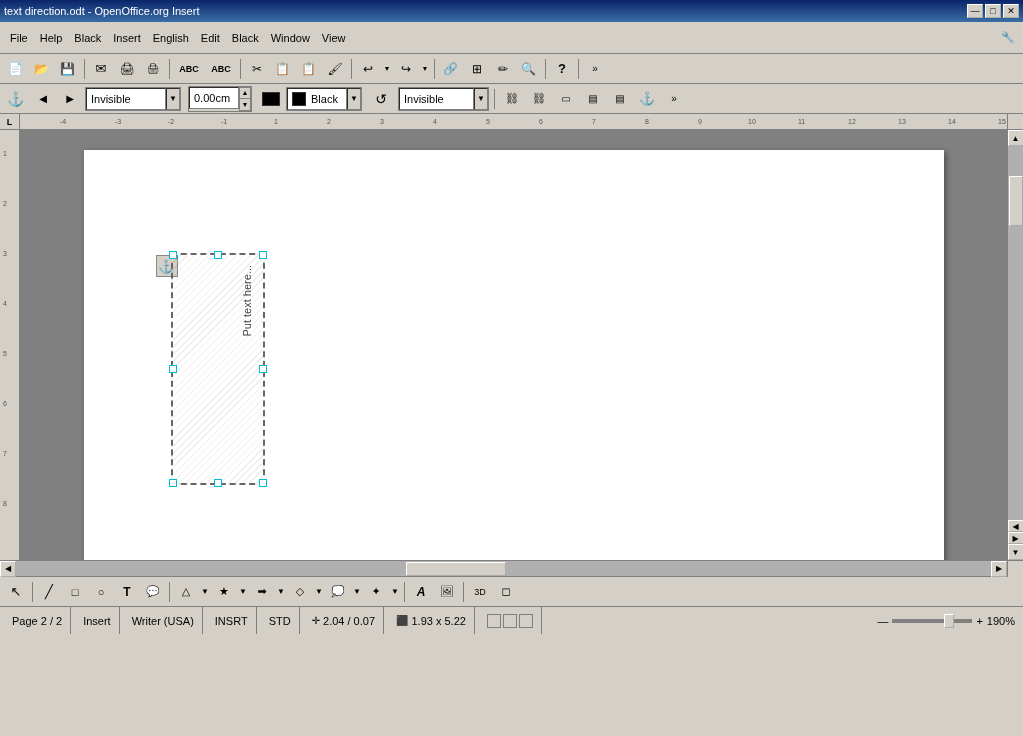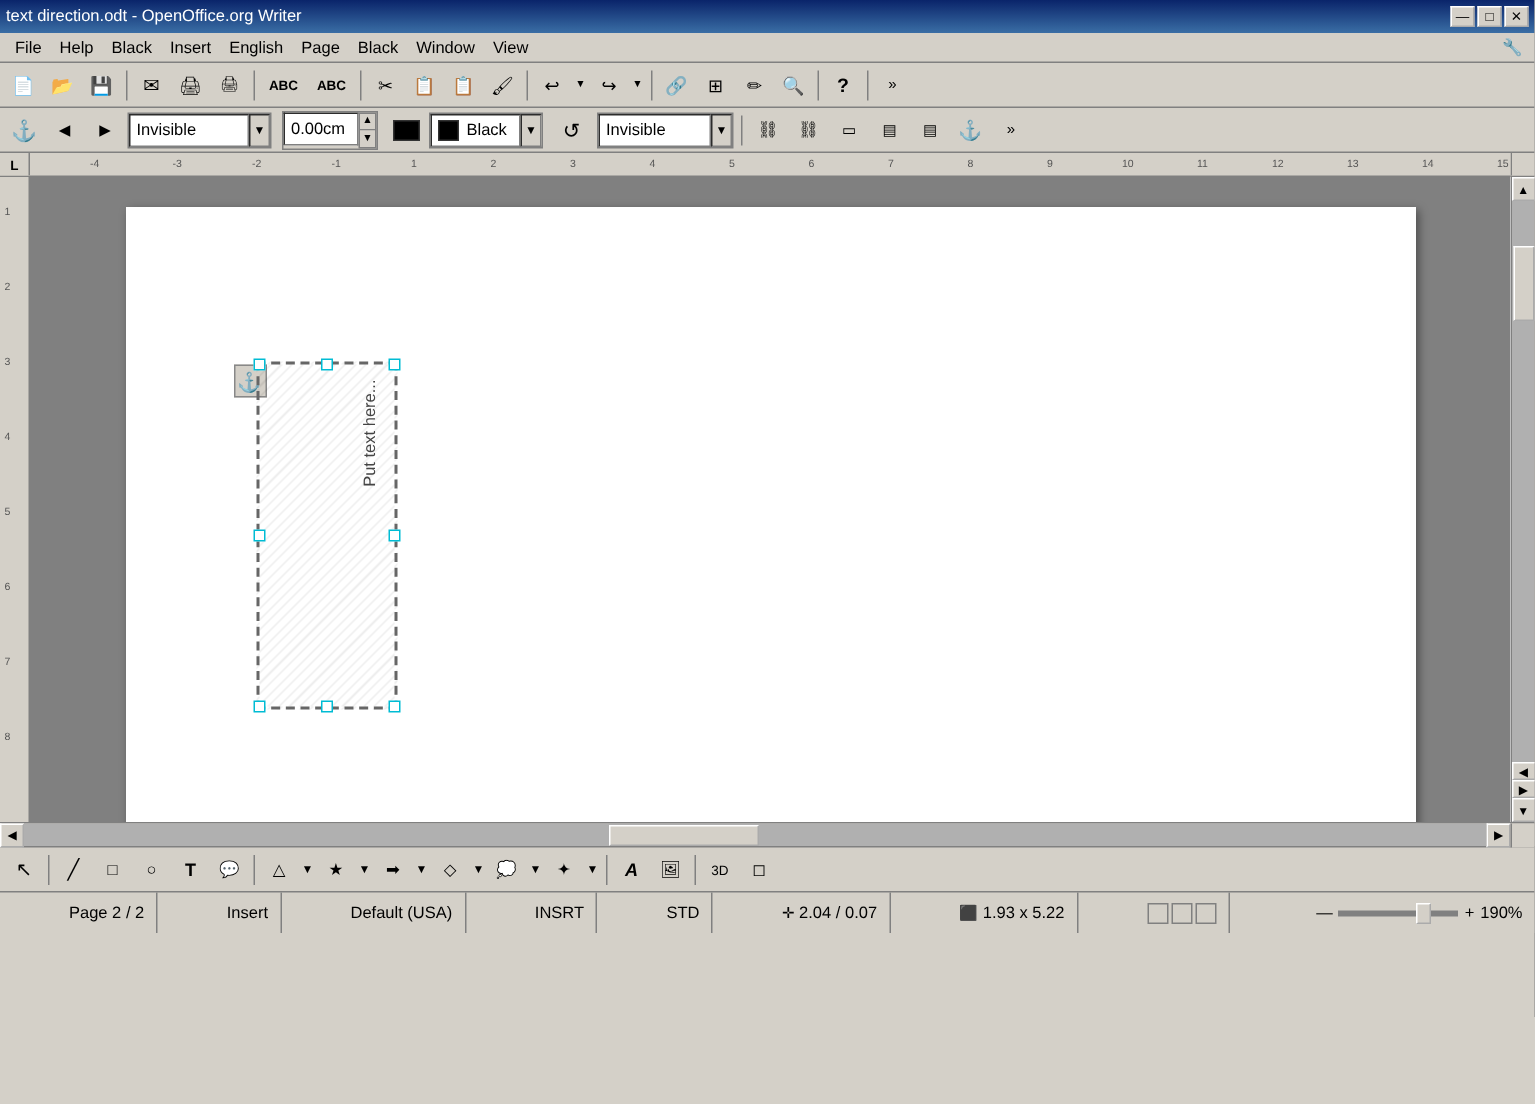--- a/index.html
+++ b/index.html
@@ -20,21 +20,21 @@
       width: 16px; height: 14px;
       background: #d4d0c8;
       border: 1px outset #fff;
       display: flex; align-items: center; justify-content: center;
       font-size: 9px; cursor: pointer; color: #000;
     }
 
     
     #menu-bar {
       background: #d4d0c8;
-      height: 20px;
+      height: 32px;
       display: flex;
       align-items: center;
       padding: 0 4px;
       border-bottom: 1px solid #808080;
     }
     .menu-item {
       padding: 2px 6px;
       font-size: 11px;
       cursor: pointer;
     }
@@ -255,21 +255,20 @@
       font-size: 11px;
       padding: 0 4px;
       gap: 4px;
     }
     .status-section {
       padding: 2px 8px;
       border-right: 1px solid #808080;
       height: 100%;
       display: flex;
       align-items: center;
-      margin-left: 34px;
     }
     .status-section:last-child { border-right: none; }
 
     
     #zoom-area {
       display: flex;
       align-items: center;
       gap: 4px;
       margin-left: auto;
     }
@@ -288,35 +287,35 @@
       cursor: pointer;
     }
 
     
     .tb-icon { font-size: 12px; line-height: 1; }
   </style>
 </head>
 <body>
 
 <div id="title-bar">
-  <span>text direction.odt - OpenOffice.org Writer</span>
+  <span>text direction.odt - OpenOffice.org Insert</span>
   <div id="window-controls">
     <div class="win-btn">—</div>
     <div class="win-btn">□</div>
     <div class="win-btn">✕</div>
   </div>
 </div>
 
 <div id="menu-bar">
   <span class="menu-item">File</span>
   <span class="menu-item">Help</span>
   <span class="menu-item">Black</span>
   <span class="menu-item">Insert</span>
   <span class="menu-item">English</span>
-  <span class="menu-item">Page</span>
+  <span class="menu-item">Edit</span>
   <span class="menu-item">Black</span>
   <span class="menu-item">Window</span>
   <span class="menu-item">View</span>
   <span style="margin-left:auto; margin-right:4px;">🔧</span>
 </div>
 
 <div class="toolbar" id="toolbar1">
   <div class="toolbar-btn">
       <span class="tb-icon">📄</span>
     </div>
@@ -552,21 +551,21 @@
 </div>
 
 <div id="status-bar">
   <div class="status-section">
     <span>Page 2 / 2</span>
   </div>
   <div class="status-section">
     <span>Insert</span>
   </div>
   <div class="status-section">
-    <span>Default (USA)</span>
+    <span>Writer (USA)</span>
   </div>
   <div class="status-section">
     <span>INSRT</span>
   </div>
   <div class="status-section">
     <span>STD</span>
   </div>
   <div class="status-section">
     <span style="font-size:10px; margin-right:3px;">✛</span>
     <span>2.04 / 0.07</span>

